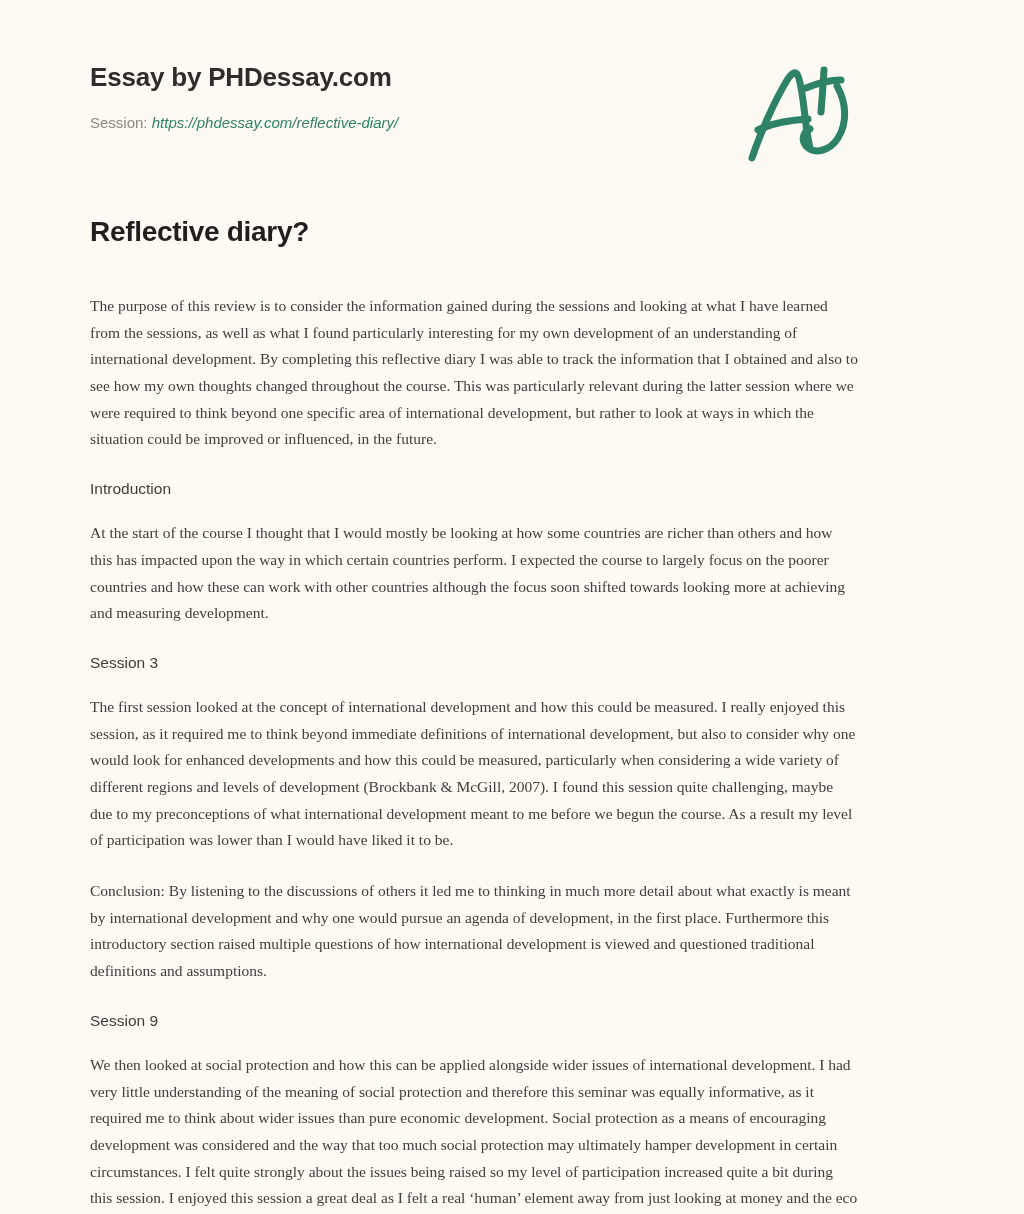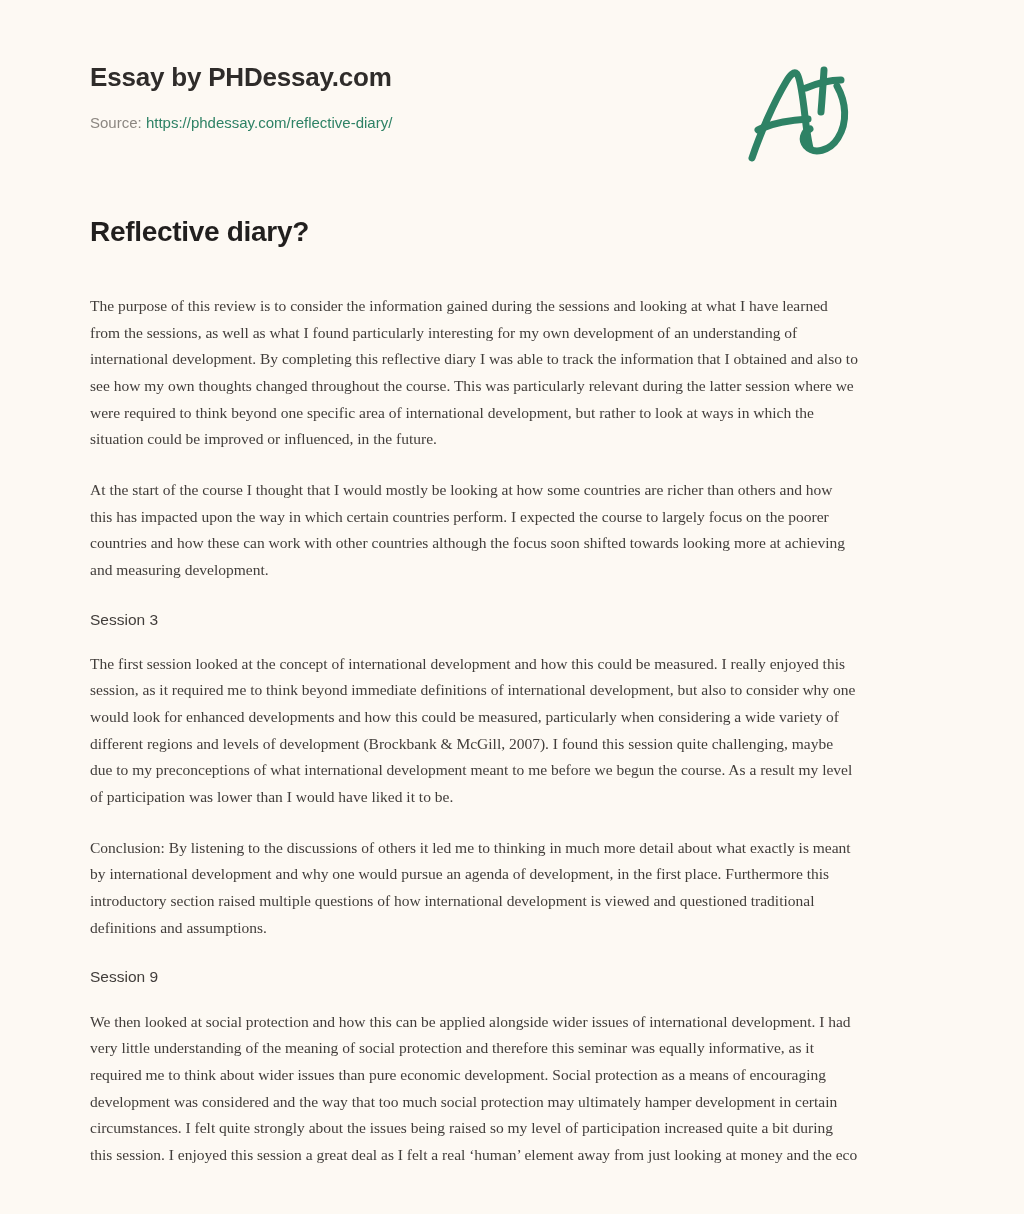--- a/index.html
+++ b/index.html
@@ -51,20 +51,21 @@
     font-size: 15px;
     line-height: 1.3;
     white-space: nowrap;
   }
   .source-label {
     color: #8c8781;
   }
   .source-url {
     color: #2e8265;
     text-decoration: none;
+    font-style: italic;
   }
 
   .logo {
     width: 118px;
     height: 110px;
     margin-top: -4px;
     flex: 0 0 auto;
   }
   .logo svg { display: block; width: 100%; height: 100%; }
 
@@ -104,21 +105,21 @@
 </style>
 </head>
 <body>
 
 <div class="page">
 
   <div class="header">
     <div class="brand-block">
       <div class="brand-title">Essay by PHDessay.com</div>
       <div class="source-line">
-        <span class="source-label">Source:</span>
+        <span class="source-label">Session:</span>
         <span class="source-url">https://phdessay.com/reflective-diary/</span>
       </div>
     </div>
 
     <div class="logo">
       <svg viewBox="0 0 118 110" xmlns="http://www.w3.org/2000/svg" fill="none" stroke="#2e8265" stroke-width="7" stroke-linecap="round" stroke-linejoin="round">
 
         <path d="M12 100 C 20 76, 34 44, 46 24 C 50 17, 54 13, 57 16 C 60 20, 62 34, 64 50 C 66 68, 68 82, 70 90"></path>
 
         <path d="M18 72 C 30 66, 50 62, 68 61"></path>
@@ -131,20 +132,21 @@
       </svg>
     </div>
   </div>
 
   <div class="article">
 
     <h1 class="doc-title">Reflective diary?</h1>
 
     <p class="para">The purpose of this review is to consider the information gained during the sessions and looking at what I have learned from the sessions, as well as what I found particularly interesting for my own development of an understanding of international development. By completing this reflective diary I was able to track the information that I obtained and also to see how my own thoughts changed throughout the course. This was particularly relevant during the latter session where we were required to think beyond one specific area of international development, but rather to look at ways in which the situation could be improved or influenced, in the future.</p>
 
+    <div class="section-heading">Introduction</div>
     <p class="para">At the start of the course I thought that I would mostly be looking at how some countries are richer than others and how this has impacted upon the way in which certain countries perform. I expected the course to largely focus on the poorer countries and how these can work with other countries although the focus soon shifted towards looking more at achieving and measuring development.</p>
 
     <div class="section-heading">Session 3</div>
     <p class="para">The first session looked at the concept of international development and how this could be measured. I really enjoyed this session, as it required me to think beyond immediate definitions of international development, but also to consider why one would look for enhanced developments and how this could be measured, particularly when considering a wide variety of different regions and levels of development (Brockbank &amp; McGill, 2007). I found this session quite challenging, maybe due to my preconceptions of what international development meant to me before we begun the course. As a result my level of participation was lower than I would have liked it to be.</p>
     <p class="para">Conclusion: By listening to the discussions of others it led me to thinking in much more detail about what exactly is meant by international development and why one would pursue an agenda of development, in the first place. Furthermore this introductory section raised multiple questions of how international development is viewed and questioned traditional definitions and assumptions.</p>
 
     <div class="section-heading">Session 9</div>
     <p class="para">We then looked at social protection and how this can be applied alongside wider issues of international development. I had very little understanding of the meaning of social protection and therefore this seminar was equally informative, as it required me to think about wider issues than pure economic development. Social protection as a means of encouraging development was considered and the way that too much social protection may ultimately hamper development in certain circumstances. I felt quite strongly about the issues being raised so my level of participation increased quite a bit during this session. I enjoyed this session a great deal as I felt a real ‘human’ element away from just looking at money and the eco</p>
 
   </div>

